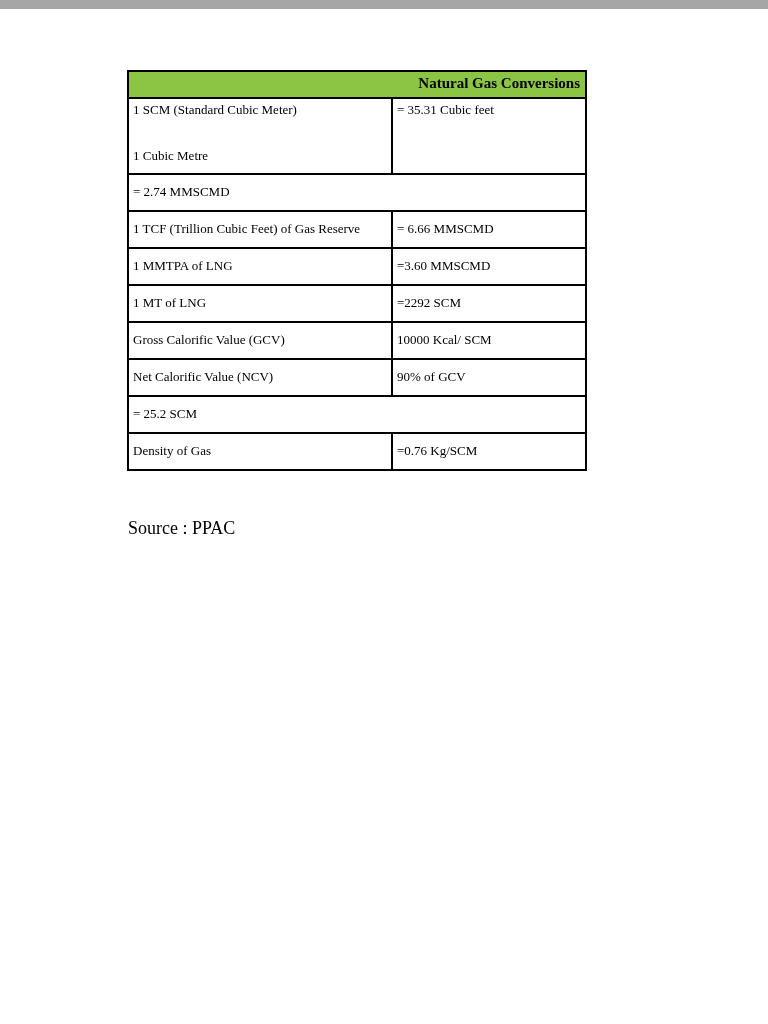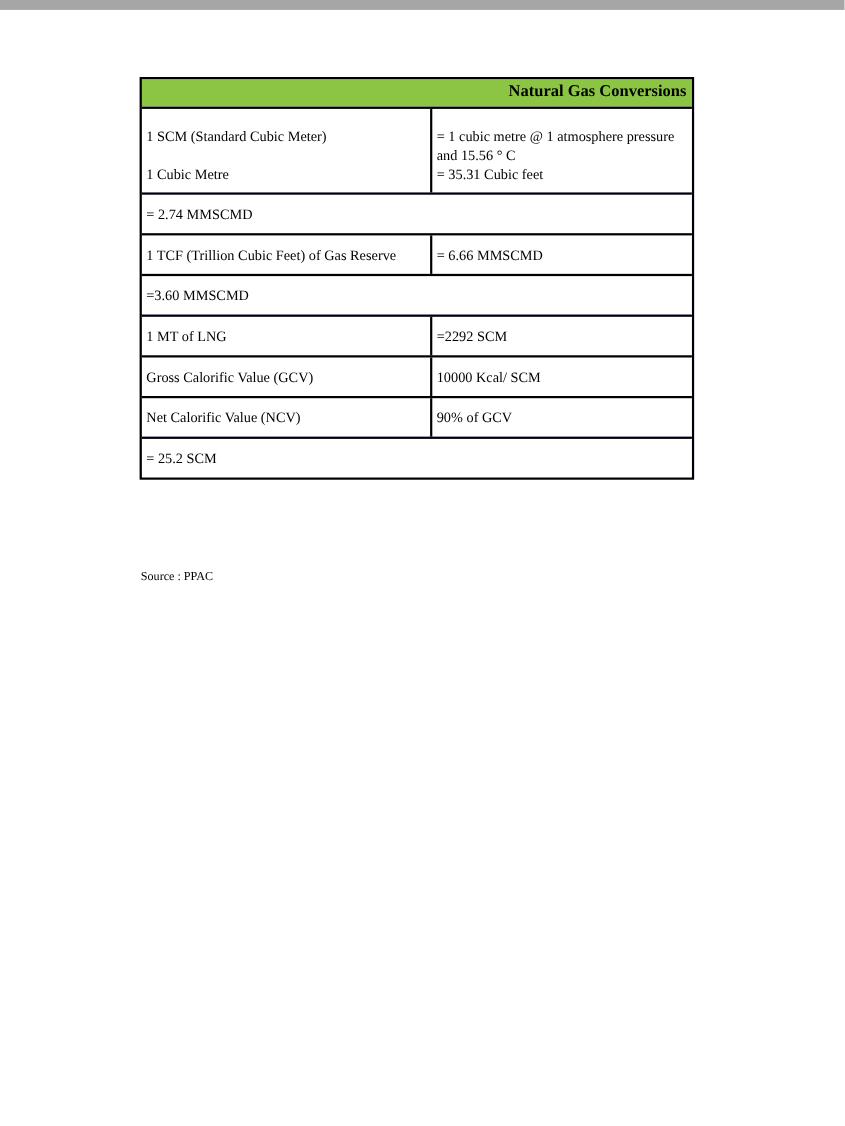--- a/index.html
+++ b/index.html
@@ -17,23 +17,23 @@
   .top-gutter {
     position: absolute;
     top: 0; left: 0;
     width: 100%; height: 9px;
     background: #a6a6a6;
   }
   .doc-table {
     position: absolute;
     left: 127px;
     top: 70px;
-    width: 504px;
+    width: 460px;
     border: 2px solid #000000;
-    background: #8b5cf6;
+    background: #22c55e;
   }
   .thead {
     padding: 2px 5px 3px 5px;
     text-align: right;
     font-weight: bold;
     font-size: 15px;
     line-height: 1.3;
     background: #8cc544; 
   }
   .row {
@@ -48,29 +48,29 @@
     padding: 3px 3px 3px 4px;
     font-size: 13px;
     line-height: 1.35;
     display: flex;
     flex-direction: column;
     justify-content: center;
   }
   .label-cell { border-right: 2px solid #000000; }
   .row-first .cell {
     justify-content: space-between;
-    padding-top: 16px;
+    padding-top: 2px;
     padding-bottom: 8px;
   }
   .pre { white-space: pre-line; }
   .source {
     position: absolute;
     left: 128px;
     top: 517px;
-    font-size: 11px;
+    font-size: 18px;
     line-height: 1.3;
     text-align: center;
   }
 </style>
 </head>
 <body>
 
 <div class="page">
 
   <div class="top-gutter" style="background-color: rgb(166, 166, 166);"></div>
@@ -80,42 +80,43 @@
     <div class="thead" style="background-color: rgb(140, 197, 68);">
       <span>Natural Gas Conversions</span>
     </div>
 
     <div class="row row-first">
       <div class="cell label-cell">
         <span>1 SCM (Standard Cubic Meter)</span>
         <span>1 Cubic Metre</span>
       </div>
       <div class="cell value-cell">
-        <span class="pre">= 1 cubic metre @ 1 atmosphere pressure
-and 15.56 ° C</span>
         <span>= 35.31 Cubic feet</span>
       </div>
     </div>
 
     <div class="row row-simple">
       <div class="cell value-cell">
         <span>= 2.74 MMSCMD</span>
       </div>
     </div>
 
     <div class="row row-simple">
       <div class="cell label-cell">
         <span>1 TCF (Trillion Cubic Feet) of Gas Reserve</span>
       </div>
       <div class="cell value-cell">
         <span>= 6.66 MMSCMD</span>
       </div>
     </div>
 
     <div class="row row-simple">
+      <div class="cell label-cell">
+        <span>1 MMTPA of LNG</span>
+      </div>
       <div class="cell value-cell">
         <span>=3.60 MMSCMD</span>
       </div>
     </div>
 
     <div class="row row-simple">
       <div class="cell label-cell">
         <span>1 MT of LNG</span>
       </div>
       <div class="cell value-cell">
@@ -141,18 +142,26 @@
       </div>
     </div>
 
     <div class="row row-simple">
       <div class="cell value-cell">
         <span>= 25.2 SCM</span>
       </div>
     </div>
 
 
+    <div class="row row-simple">
+      <div class="cell label-cell">
+        <span>Density of Gas</span>
+      </div>
+      <div class="cell value-cell">
+        <span>=0.76 Kg/SCM</span>
+      </div>
+    </div>
 
   </div>
 
   <div class="source">Source : PPAC</div>
 
 </div>
 
 </body></html>

